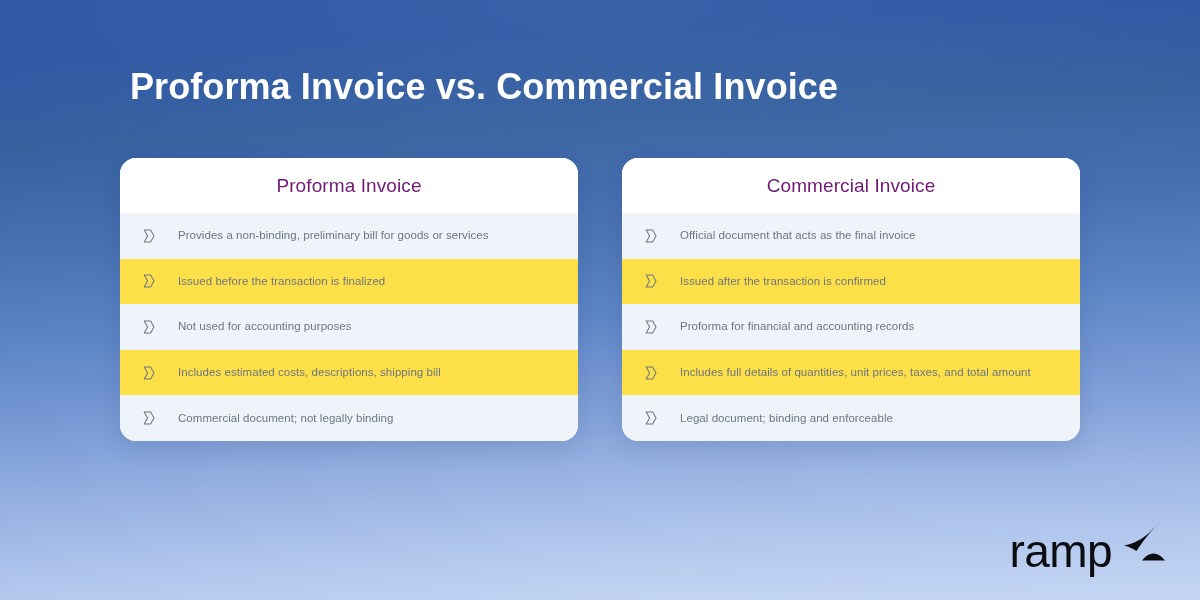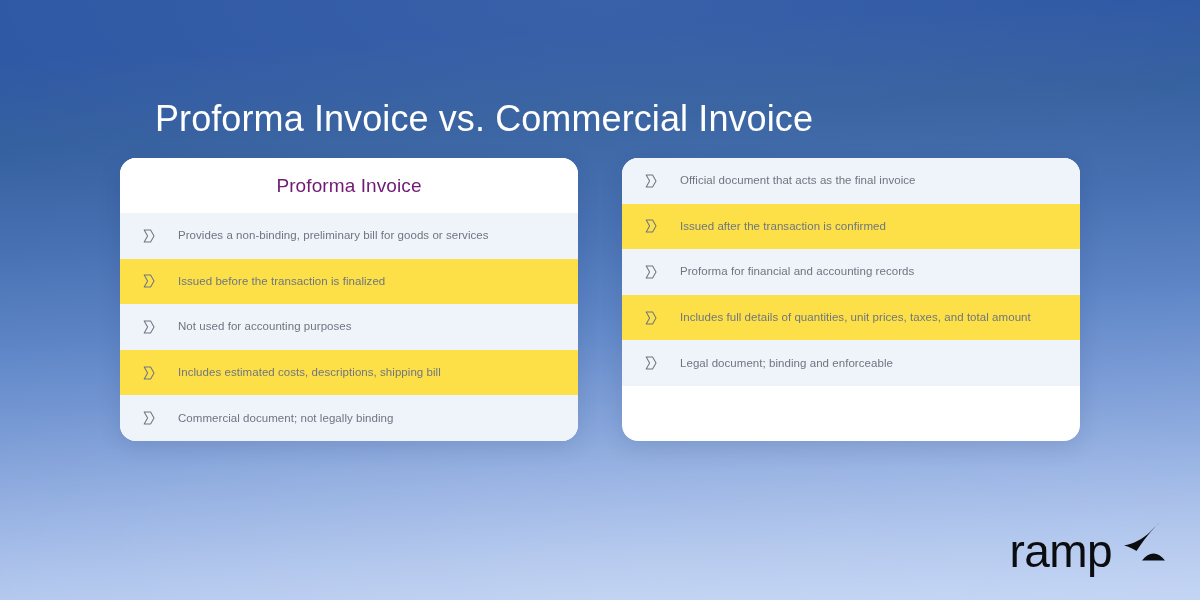--- a/index.html
+++ b/index.html
@@ -37,24 +37,23 @@
   }
 
   .page-title {
     position: absolute;
     top: 64px;
     left: 0;
     width: 968px;
     text-align: center;
     color: #ffffff;
     font-size: 36px;
-    font-weight: 400;
+    font-weight: 700;
     letter-spacing: 0.1px;
     line-height: 46px;
-    margin-top: 32px;
   }
 
   .cards {
     position: absolute;
     top: 158px;
     left: 120px;
     width: 960px;
     display: flex;
     gap: 44px;
   }
@@ -200,20 +199,23 @@
             <path d="M4.2 3 L10.6 3 L14 9 L10.6 15 L4.2 15 L7.6 9 Z" stroke="#6e7682" stroke-width="1.05" stroke-linejoin="round" fill="none"></path>
           </svg>
         </span>
         <span class="row-label">Commercial document; not legally binding</span>
       </div>
 
     </div>
   </section>
 
   <section class="card">
+    <div class="card-header">
+      <h2 class="card-title">Commercial Invoice</h2>
+    </div>
     <div class="card-rows">
 
       <div class="row alt">
         <span class="row-icon">
           <svg width="18" height="18" viewBox="0 0 18 18" fill="none">
             <path d="M4.2 3 L10.6 3 L14 9 L10.6 15 L4.2 15 L7.6 9 Z" stroke="#6e7682" stroke-width="1.05" stroke-linejoin="round" fill="none"></path>
           </svg>
         </span>
         <span class="row-label">Official document that acts as the final invoice</span>
       </div>

